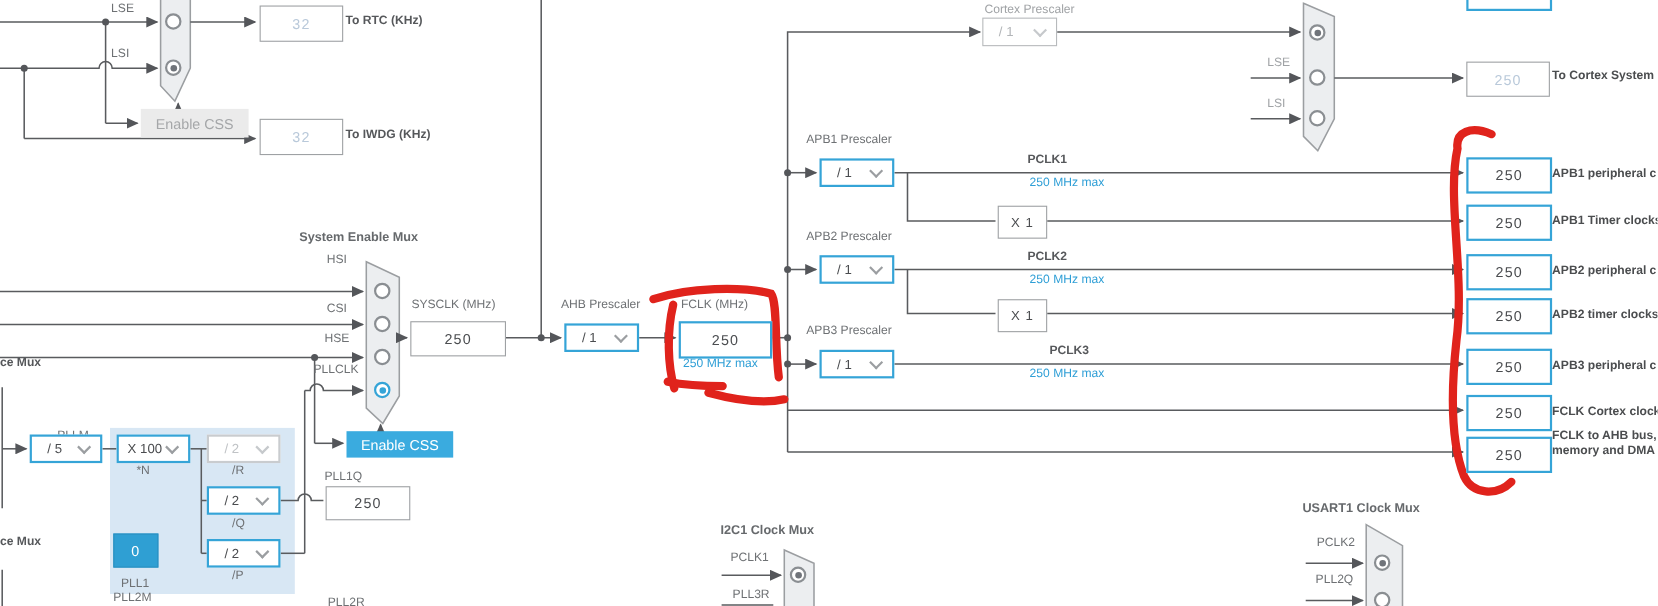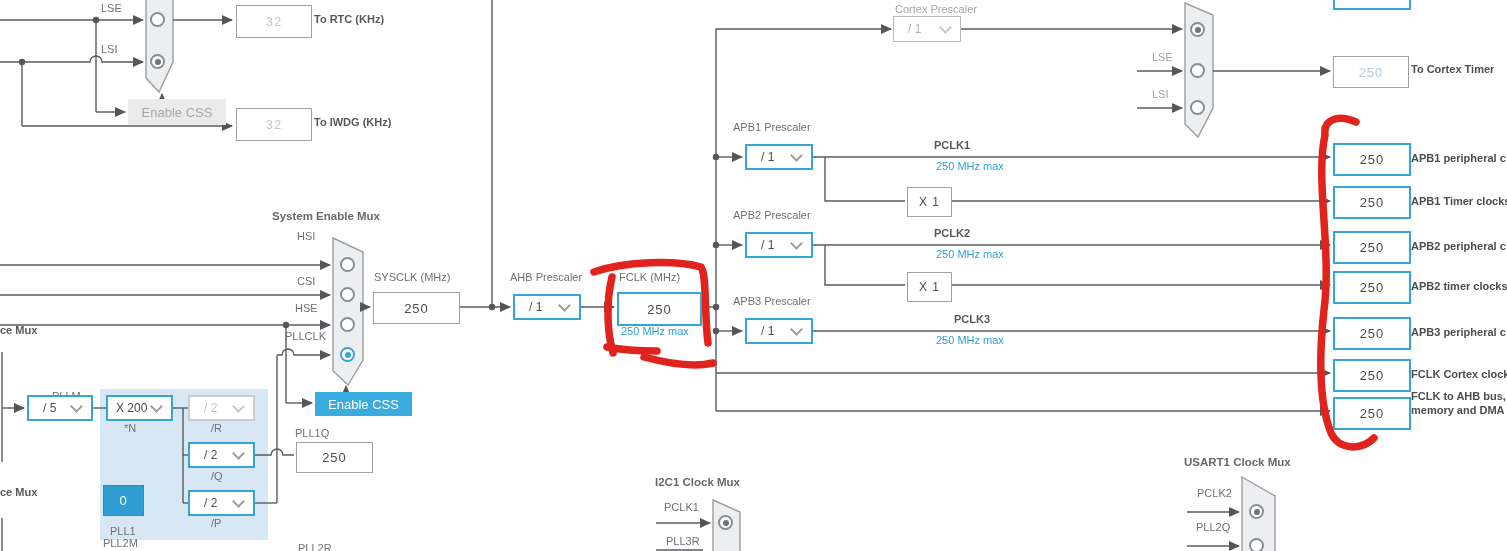--- a/index.html
+++ b/index.html
@@ -178,21 +178,21 @@
     <span>/ 1</span>
     <span class="chev"></span>
   </div>
   <div class="lbl light" style="left:1152px;top:51px;">LSE</div>
   <div class="lbl light" style="left:1152px;top:88px;">LSI</div>
   <div class="radio sel" style="left:1190px;top:22px;"></div>
   <div class="radio" style="left:1190px;top:63px;"></div>
   <div class="radio" style="left:1190px;top:100px;"></div>
   <div class="vbox blue" style="left:1333px;top:-20px;width:74px;height:26px;"></div>
   <div class="vbox pale" style="left:1333px;top:56px;width:74px;height:30px;">250</div>
-  <div class="outlabel" style="left:1411px;top:62px;">To Cortex Timer</div>
+  <div class="outlabel" style="left:1411px;top:62px;">To Cortex System</div>
 
   <div class="lbl" style="left:733px;top:121px;">APB1 Prescaler</div>
   <div class="dd" style="left:745px;top:144px;width:68px;height:26px;">
     <span>/ 1</span>
     <span class="chev"></span>
   </div>
   <div class="lbl bold" style="left:934px;top:139px;">PCLK1</div>
   <div class="lbl blue" style="left:936px;top:160px;">250 MHz max</div>
   <div class="xbox" style="left:907px;top:187px;width:43px;height:28px;">X 1</div>
 
@@ -232,21 +232,21 @@
   </div>
 
   <div class="lbl bold" style="left:0px;top:324px;">ce Mux</div>
   <div class="lbl bold" style="left:0px;top:486px;">ce Mux</div>
   <div class="lbl" style="left:28px;top:390px;margin-left:24px;">PLLM</div>
   <div class="dd" style="left:27px;top:395px;width:66px;height:26px;">
     <span>/ 5</span>
     <span class="chev"></span>
   </div>
   <div class="dd" style="left:106px;top:395px;width:67px;height:26px;padding-left:8px;">
-    <span>X 200</span>
+    <span>X 100</span>
     <span class="chev"></span>
   </div>
   <div class="lbl" style="left:124px;top:422px;">*N</div>
   <div class="dd dis2" style="left:188px;top:395px;width:67px;height:26px;">
     <span>/ 2</span>
     <span class="chev"></span>
   </div>
   <div class="lbl" style="left:211px;top:422px;">/R</div>
   <div class="dd" style="left:188px;top:442px;width:67px;height:26px;">
     <span>/ 2</span>

